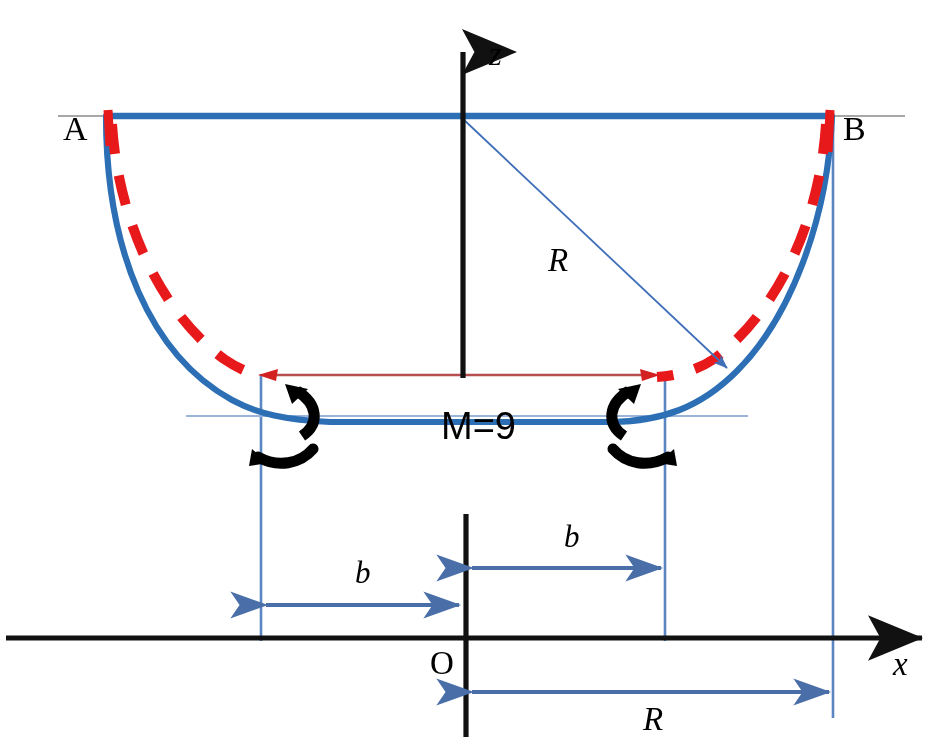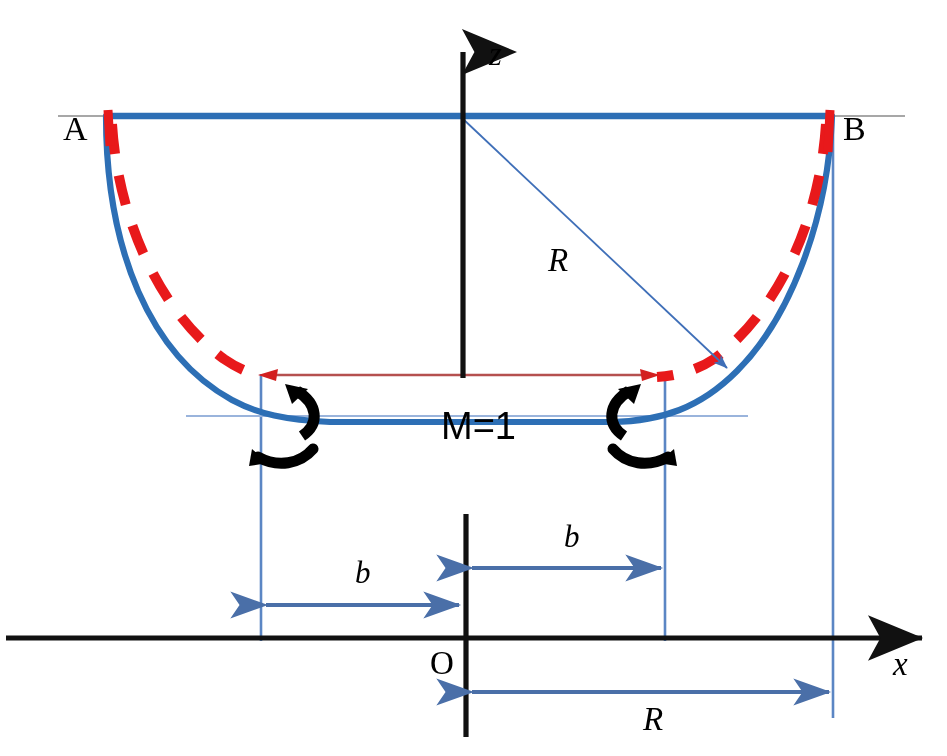--- a/index.html
+++ b/index.html
@@ -156,15 +156,15 @@
   <div class="lbl lbl-serif" id="label-O">O</div>
 
   <div class="lbl lbl-serif-italic" id="label-R-mid">R</div>
 
   <div class="lbl lbl-serif-italic" id="label-R-bot">R</div>
 
   <div class="lbl lbl-serif-italic" id="label-b-left">b</div>
 
   <div class="lbl lbl-serif-italic" id="label-b-right">b</div>
 
-  <div class="lbl lbl-sans" id="label-M">M=1</div>
+  <div class="lbl lbl-sans" id="label-M">M=9</div>
 
 </div>
 
 </body></html>

